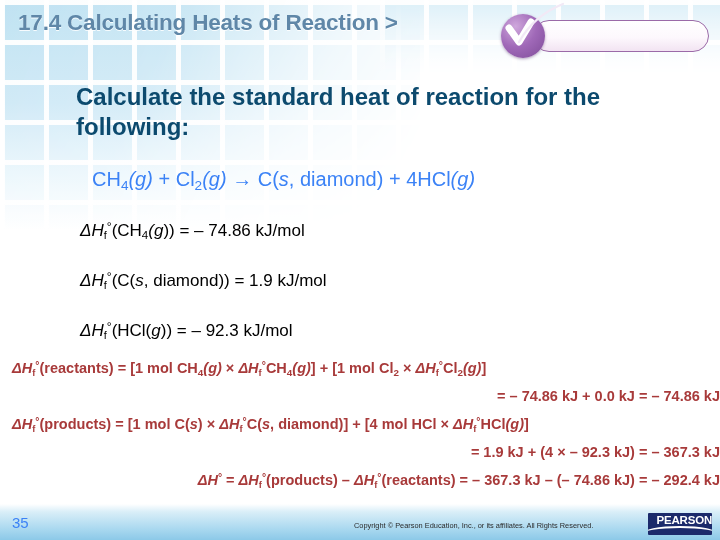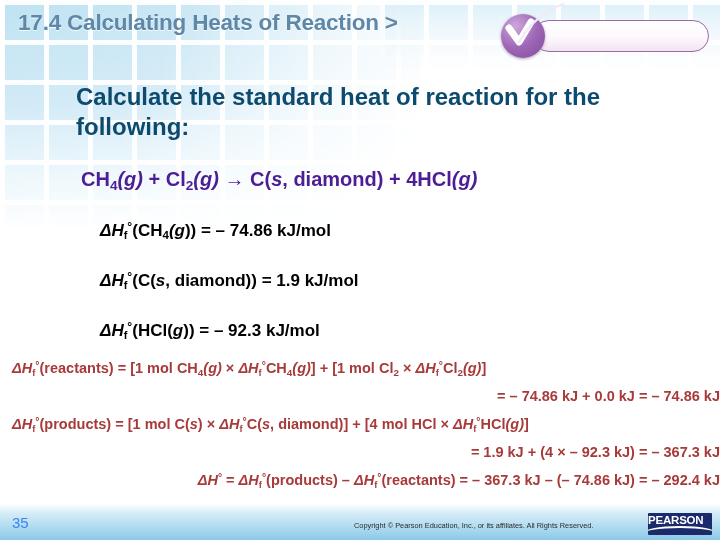--- a/index.html
+++ b/index.html
@@ -63,26 +63,26 @@
     box-shadow:0 1px 3px rgba(90,50,110,0.45);
   }
   #checkpoint-check { position:absolute; left:0px; top:-10px; width:72px; height:56px; }
 
   
   .prompt {
     position:absolute; left:76px; top:82px; width:620px;
     font-size:24px; font-weight:bold; color:#0c4a6e; line-height:1.26;
   }
   .equation {
-    position:absolute; left:81px; top:168px; width:620px;
-    font-size:20px; font-weight:bold; color:#4c1d95; white-space:nowrap;
+    position:absolute; left:92px; top:168px; width:620px;
+    font-size:20px; font-weight:normal; color:#3b82f6; white-space:nowrap;
   }
   .enthalpy {
-    position:absolute; left:100px; width:620px;
-    font-size:17px; font-weight:bold; color:#000; white-space:nowrap;
+    position:absolute; left:80px; width:620px;
+    font-size:17px; font-weight:normal; color:#000; white-space:nowrap;
   }
   #enthalpy-ch4 { top:220px; }
   #enthalpy-c   { top:270px; }
   #enthalpy-hcl { top:320px; }
 
   .calc {
     position:absolute; width:720px;
     font-size:14.5px; font-weight:bold; color:#a83a3a; white-space:nowrap;
   }
   .calc.left   { left:12px; text-align:left; }
@@ -109,21 +109,21 @@
   }
   #copyright {
     position:absolute; left:354px; top:521px;
     font-size:7.4px; color:#2b2b2b; font-weight:normal; white-space:nowrap;
   }
   #pearson-logo {
     position:absolute; left:648px; top:513px; width:64px; height:22px;
     background:#1b2a6b; border-radius:1px; overflow:hidden;
   }
   #pearson-wordmark {
-    position:absolute; left:0; top:1px; width:64px; text-align:left;
+    position:absolute; left:0; top:1px; width:64px; text-align:right;
     color:#ffffff; font-size:11.5px; font-weight:bold; letter-spacing:-0.2px;
   }
   #pearson-swoosh {
     position:absolute; left:-6px; top:13px; width:76px; height:16px;
     border-radius:50%; border-top:2px solid #ffffff;
   }
 </style>
 </head>
 <body>
 

